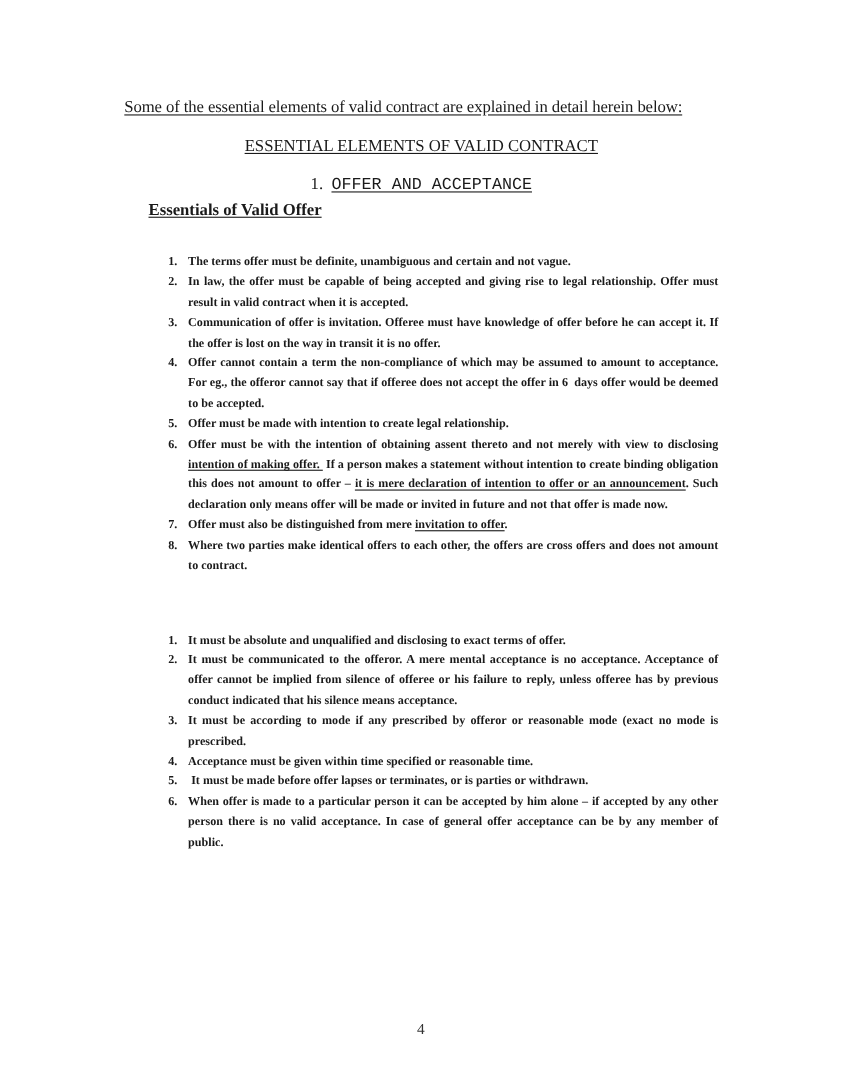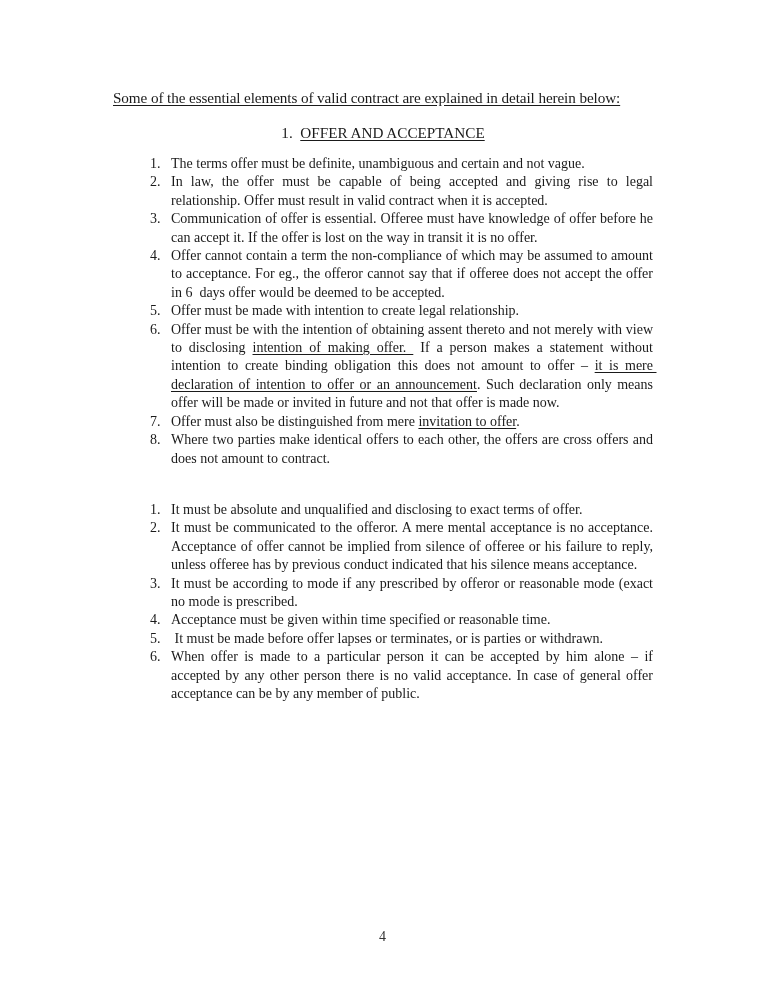--- a/index.html
+++ b/index.html
@@ -48,20 +48,21 @@
     font-size: 15.2px;
     line-height: 19px;
     margin-top: 16px;
   }
   .numbered-title .num {
     text-decoration: none;
   }
   .numbered-title .u {
     text-decoration: underline;
     text-underline-offset: 2px;
+    font-family: Liberation Mono, monospace;
   }
   .sec-head {
     font-size: 15.2px;
     line-height: 19px;
     font-weight: bold;
     margin-top: 17px;
     margin-left: 0px;
   }
   .sec-head .u {
     text-decoration: underline;
@@ -79,24 +80,25 @@
     line-height: 19px;
     font-weight: bold;
     margin-left: 22px;
     margin-top: 3px;
   }
   .sub-head .u {
     text-decoration: underline;
     text-underline-offset: 2px;
   }
   ol.list {
-    margin: 13px 0 0 0;
+    margin: 29px 0 0 0;
     padding-left: 51px;
-    font-size: 14px;
+    font-size: 11px;
     line-height: 18.4px;
+    font-weight: bold;
   }
   ol.list li {
     text-align: justify;
     padding-left: 7px;
     margin-bottom: 0px;
   }
   ol.list li::marker {
     font-family: "Liberation Serif", "DejaVu Serif", serif;
   }
   .u {
@@ -124,32 +126,38 @@
 </style>
 </head>
 <body>
 
 <div class="page">
 
   <div class="content">
 
     <div class="line-intro">Some of the essential elements of valid contract are explained in detail herein below:</div>
 
+    <div class="center-title">
+      <span class="u">ESSENTIAL ELEMENTS OF VALID CONTRACT</span>
+    </div>
 
     <div class="numbered-title">
       <span class="num">1.</span><span>&nbsp;&nbsp;</span><span class="u">OFFER AND ACCEPTANCE</span>
     </div>
 
 
 
+    <div class="sub-head">
+      <span class="u">Essentials of Valid Offer</span>
+    </div>
 
     <ol class="list" id="offer-list">
         <li><span class="nowrapish">The terms offer must be definite, unambiguous and certain and not vague.</span></li>
         <li><span class="nowrapish">In law, the offer must be capable of being accepted and giving rise to legal relationship. Offer must result in valid contract when it is accepted.</span></li>
-        <li><span class="nowrapish">Communication of offer is essential. Offeree must have knowledge of offer before he can accept it. If the offer is lost on the way in transit it is no offer.</span></li>
+        <li><span class="nowrapish">Communication of offer is invitation. Offeree must have knowledge of offer before he can accept it. If the offer is lost on the way in transit it is no offer.</span></li>
         <li><span class="nowrapish">Offer cannot contain a term the non-compliance of which may be assumed to amount to acceptance. For eg., the offeror cannot say that if offeree does not accept the offer in 6  days offer would be deemed to be accepted.</span></li>
         <li><span class="nowrapish">Offer must be made with intention to create legal relationship.</span></li>
         <li><span class="nowrapish">Offer must be with the intention of obtaining assent thereto and not merely with view to disclosing </span><span class="u nowrapish">intention of making offer. </span><span class="nowrapish"> If a person makes a statement without intention to create binding obligation this does not amount to offer – </span><span class="u nowrapish">it is mere declaration of intention to offer or an announcement</span><span class="nowrapish">. Such declaration only means offer will be made or invited in future and not that offer is made now.</span></li>
         <li><span class="nowrapish">Offer must also be distinguished from mere </span><span class="u nowrapish">invitation to offer</span><span class="nowrapish">.</span></li>
         <li><span class="nowrapish">Where two parties make identical offers to each other, the offers are cross offers and does not amount to contract.</span></li>
       </ol>
 
     <div class="spacer-b"></div>
 
 

